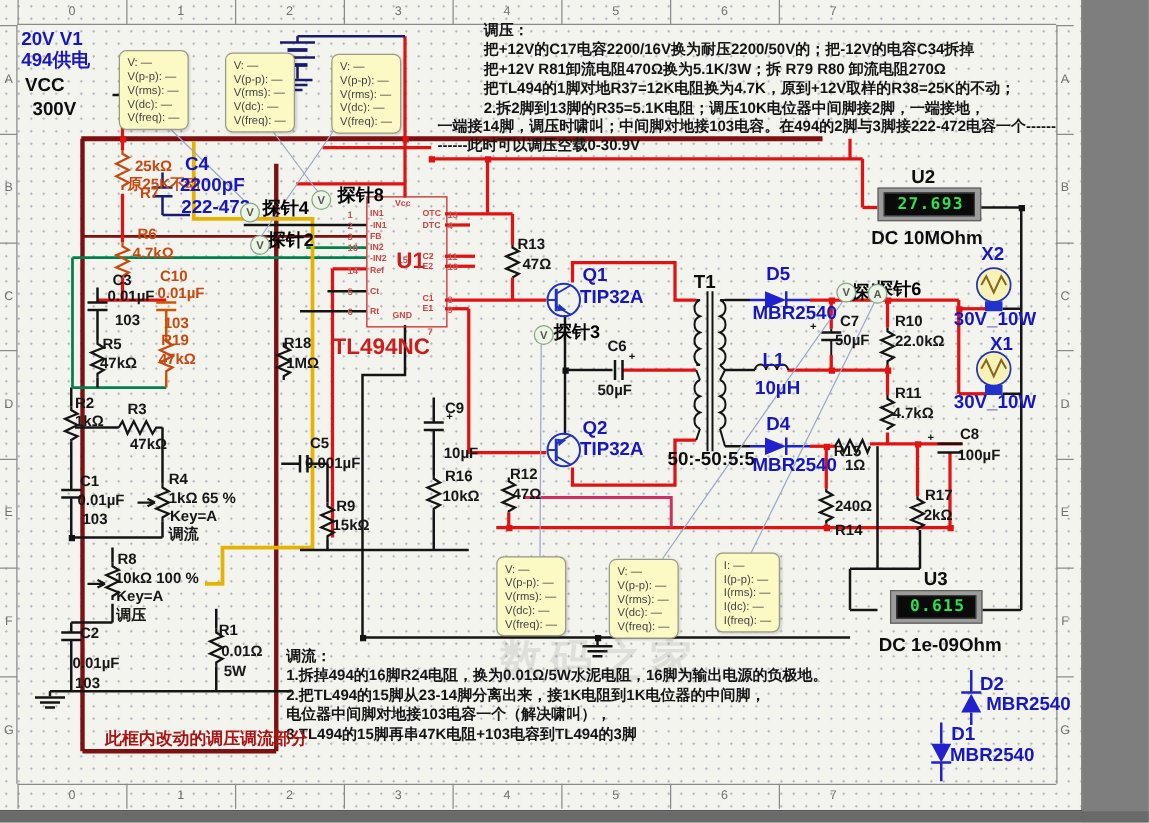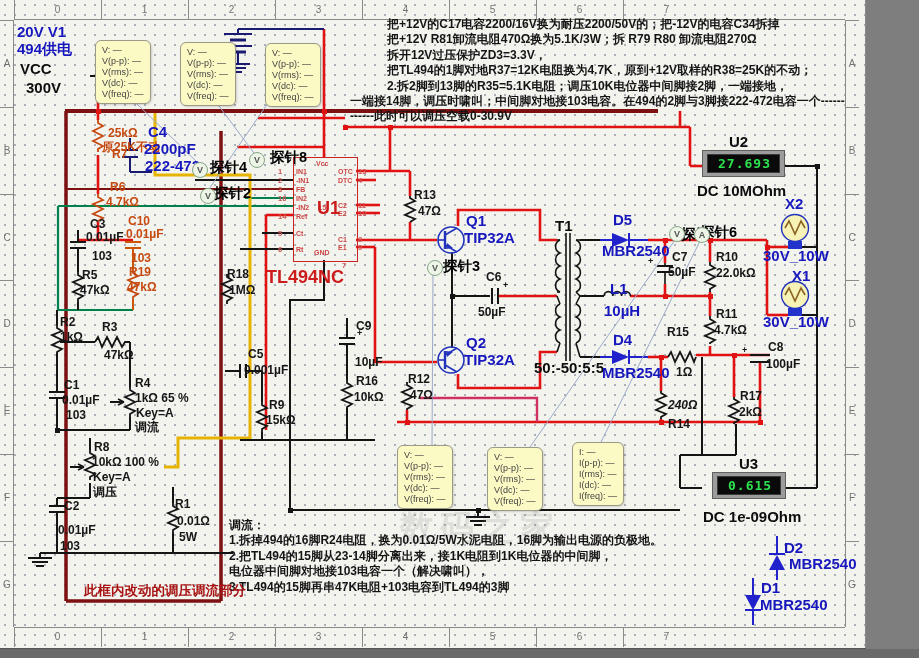--- a/index.html
+++ b/index.html
@@ -441,23 +441,23 @@
         <div class="ruler-cell" style="top: 472px; left: 0px; width: 14px;">F</div>
         <div class="strip-line" style="top: 434px; left: 0px; height: 1px; width: 14px;"></div>
         <div class="ruler-cell" style="top: 558.8px; left: 0px; width: 14px;">G</div>
         <div class="strip-line" style="top: 520.8px; left: 0px; height: 1px; width: 14px;"></div>
         <div class="strip-line" style="top: 0px; left: 0px; height: 607px; width: 1px;"></div>
       </div>
 
     <div class="watermark" style="left:400px;top:505px;">数码之家</div>
 
     <div id="tiaoya-block" class="ann" style="left:350px;top:17px;">
+        <div style="padding-left: 37px;">调压：</div>
         <div style="padding-left: 37px;">把+12V的C17电容2200/16V换为耐压2200/50V的；把-12V的电容C34拆掉</div>
         <div style="padding-left: 37px;">把+12V R81卸流电阻470Ω换为5.1K/3W；拆 R79  R80 卸流电阻270Ω</div>
-        <div style="padding-left: 37px;">拆开12V过压保护ZD3=3.3V，</div>
         <div style="padding-left: 37px;">把TL494的1脚对地R37=12K电阻换为4.7K，原到+12V取样的R38=25K的不动；</div>
         <div style="padding-left: 37px;">2.拆2脚到13脚的R35=5.1K电阻；调压10K电位器中间脚接2脚，一端接地，</div>
         <div>一端接14脚，调压时啸叫；中间脚对地接103电容。在494的2脚与3脚接222-472电容一个------</div>
         <div>------此时可以调压空载0-30.9V</div>
       </div>
     <div id="tiaoliu-block" class="ann" style="left:229px;top:518px;">
         <div>调流：</div>
         <div>1.拆掉494的16脚R24电阻，换为0.01Ω/5W水泥电阻，16脚为输出电源的负极地。</div>
         <div>2.把TL494的15脚从23-14脚分离出来，接1K电阻到1K电位器的中间脚，</div>
         <div>电位器中间脚对地接103电容一个（解决啸叫），</div>
@@ -578,24 +578,24 @@
         <div class="lbl B" style="left: 610px; top: 281px;">L1</div>
         <div class="lbl B" style="left: 604px; top: 303px;">10µH</div>
         <div class="lbl B" style="left: 613px; top: 332px;">D4</div>
         <div class="lbl B" style="left: 602px; top: 365px;">MBR2540</div>
         <div class="lbl k" style="left: 672px; top: 251px;">C7</div>
         <div class="lbl k" style="left: 668px; top: 266px;">50µF</div>
         <div class="lbl k" style="left: 716px; top: 251px;">R10</div>
         <div class="lbl k" style="left: 716px; top: 267px;">22.0kΩ</div>
         <div class="lbl k" style="left: 716px; top: 308px;">R11</div>
         <div class="lbl k" style="left: 714px; top: 324px;">4.7kΩ</div>
-        <div class="lbl k" style="left: 667px; top: 326px;">R15</div>
+        <div class="lbl k" style="left: 667px; top: 355px;">R15</div>
         <div class="lbl k" style="left: 676px; top: 366px;">1Ω</div>
         <div class="lbl k" style="left: 668px; top: 383px; margin-top: 35px;">R14</div>
-        <div class="lbl k" style="left: 668px; top: 399px; font-style: italic;">240Ω</div>
+        <div class="lbl k" style="left: 668px; top: 399px;">240Ω</div>
         <div class="lbl k" style="left: 768px; top: 341px;">C8</div>
         <div class="lbl k" style="left: 766px; top: 358px;">100µF</div>
         <div class="lbl k" style="left: 740px; top: 390px;">R17</div>
         <div class="lbl k" style="left: 739px; top: 406px;">2kΩ</div>
         <div class="lbl B" style="left: 785px; top: 196px;">X2</div>
         <div class="lbl B" style="left: 763px; top: 248px;">30V_10W</div>
         <div class="lbl B" style="left: 792px; top: 268px;">X1</div>
         <div class="lbl B" style="left: 763px; top: 314px;">30V_10W</div>
         <div class="lbl K" style="left: 729px; top: 134px;">U2</div>
         <div class="lbl K" style="left: 697px; top: 183px;">DC  10MOhm</div>

